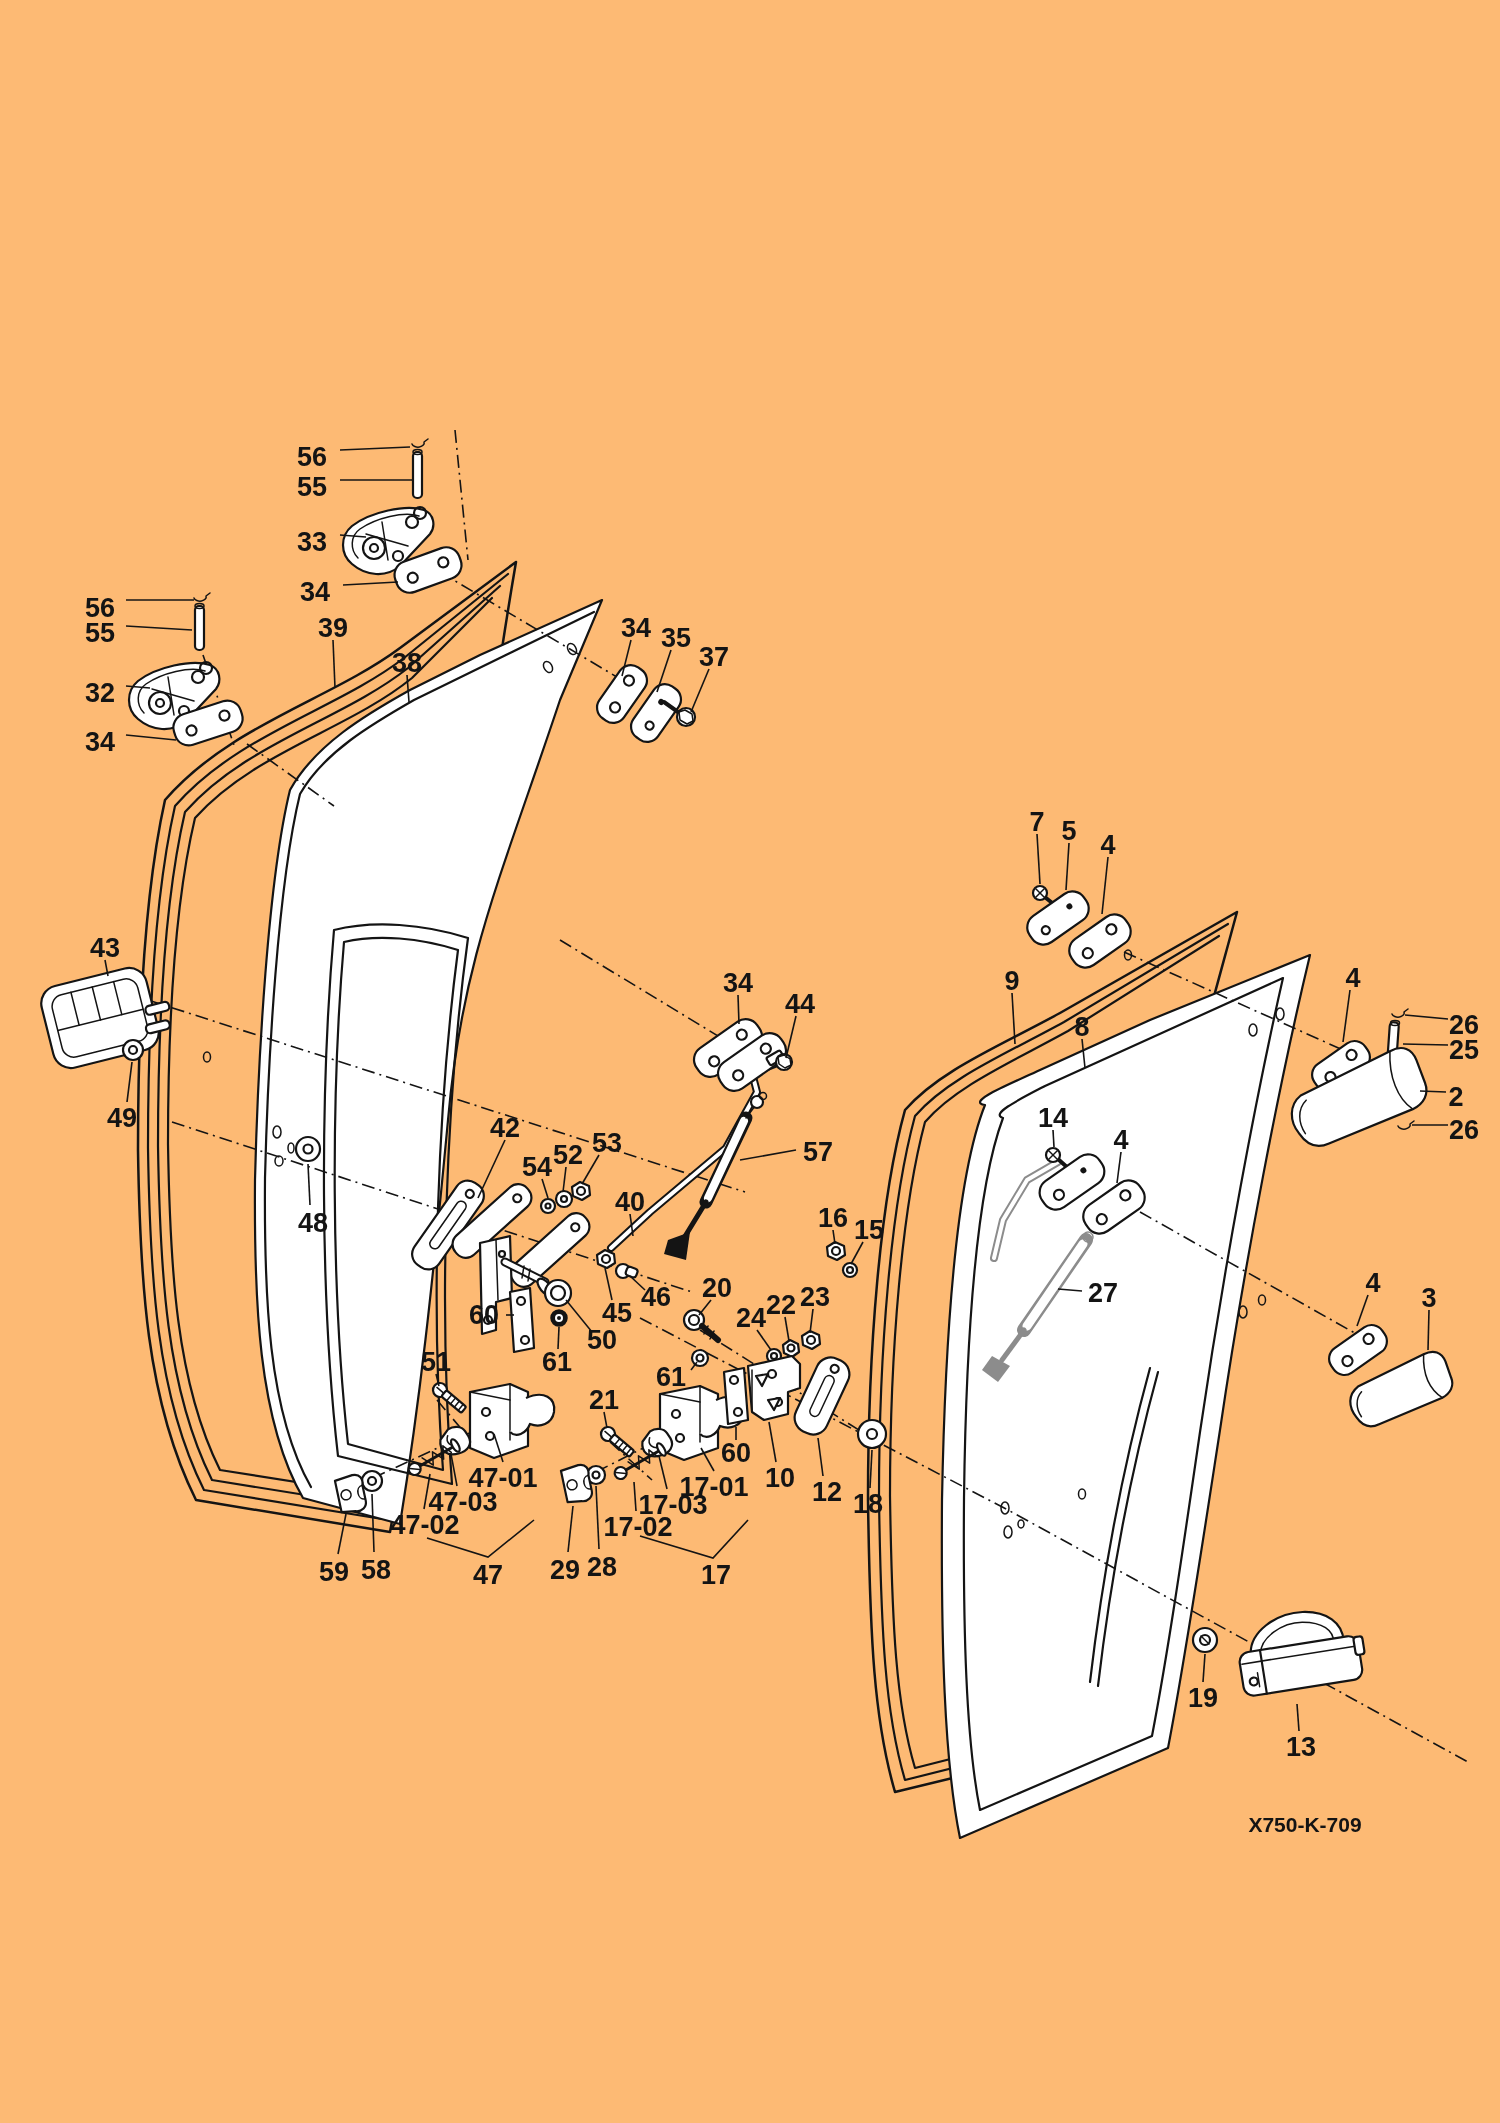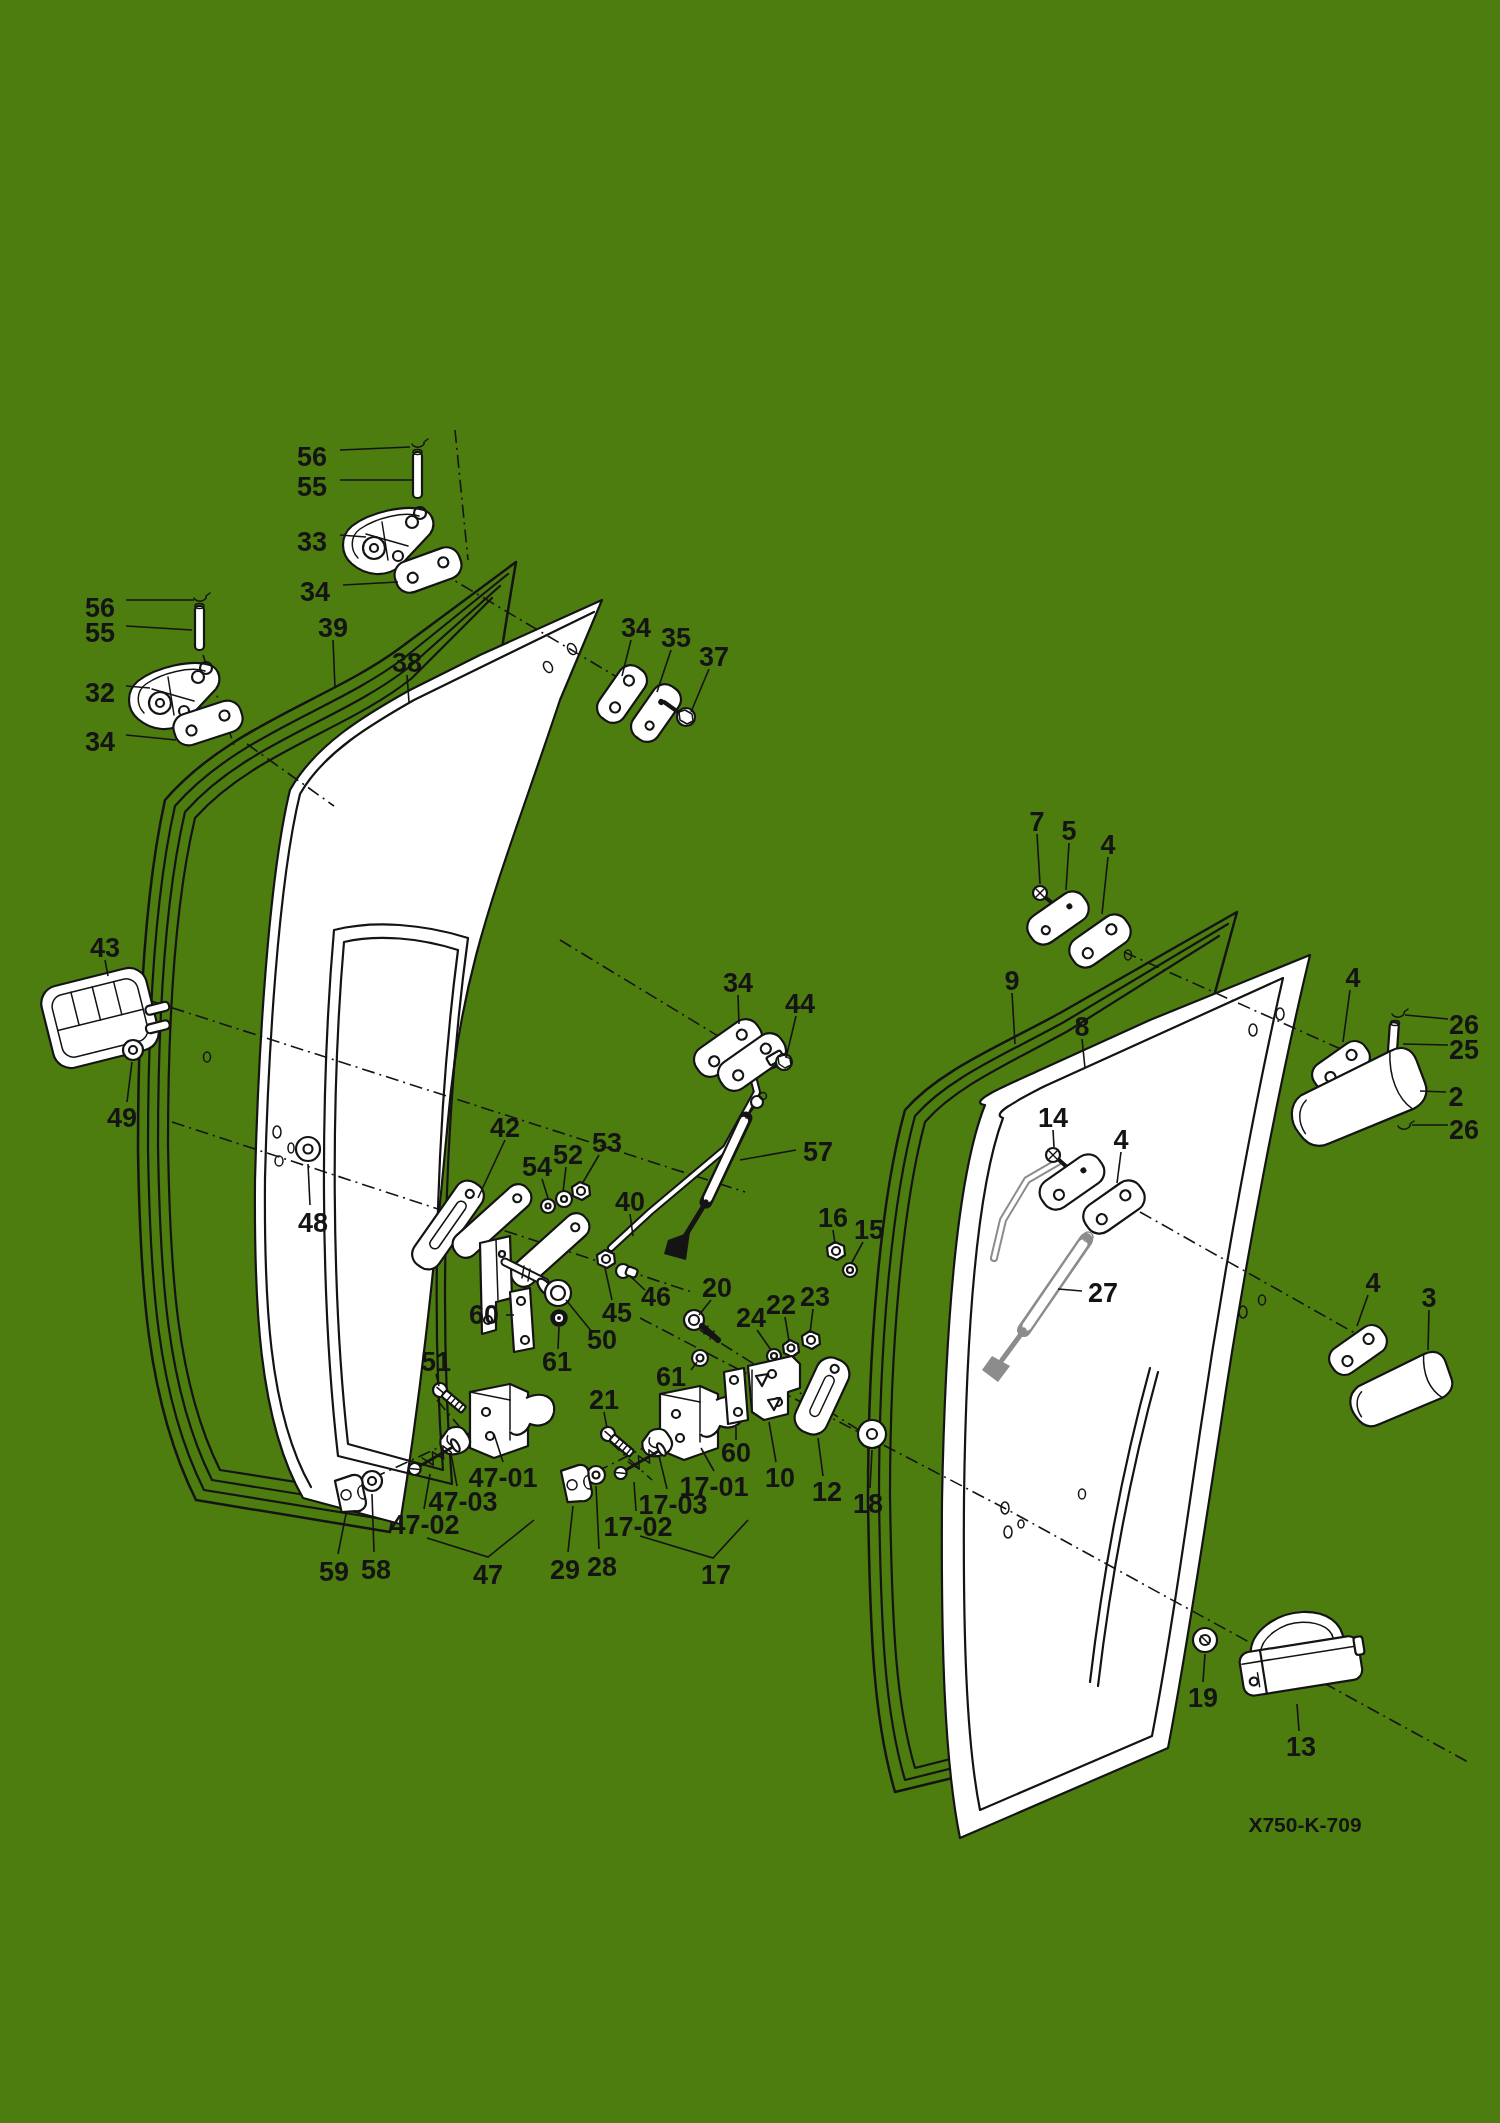--- a/index.html
+++ b/index.html
@@ -1,16 +1,16 @@
 <!DOCTYPE html>
 <html><head>
 <meta charset="utf-8">
 <style>
   html,body{margin:0;padding:0;background:#fff;}
-  #stage{position:relative;width:1500px;height:2123px;background:#4d7c0f;overflow:hidden;
+  #stage{position:relative;width:1500px;height:2123px;background:#fdba74;overflow:hidden;
          font-family:"Liberation Sans", sans-serif;}
   svg{position:absolute;left:0;top:0;}
   .ln{fill:none;stroke:#141414;stroke-width:2.2;stroke-linecap:round;stroke-linejoin:round;}
   .b25{stroke-width:2.5;}
   .th{stroke-width:1.5;}
   .fw{fill:#fff;stroke:#141414;stroke-width:2.2;stroke-linejoin:round;}
   .dash{fill:none;stroke:#141414;stroke-width:1.6;stroke-dasharray:13 5 2 5;}
   .gry{stroke:#8c8c8c;}
   .gfl{fill:#8c8c8c;stroke:none;}
   .bfl{fill:#141414;stroke:none;}

